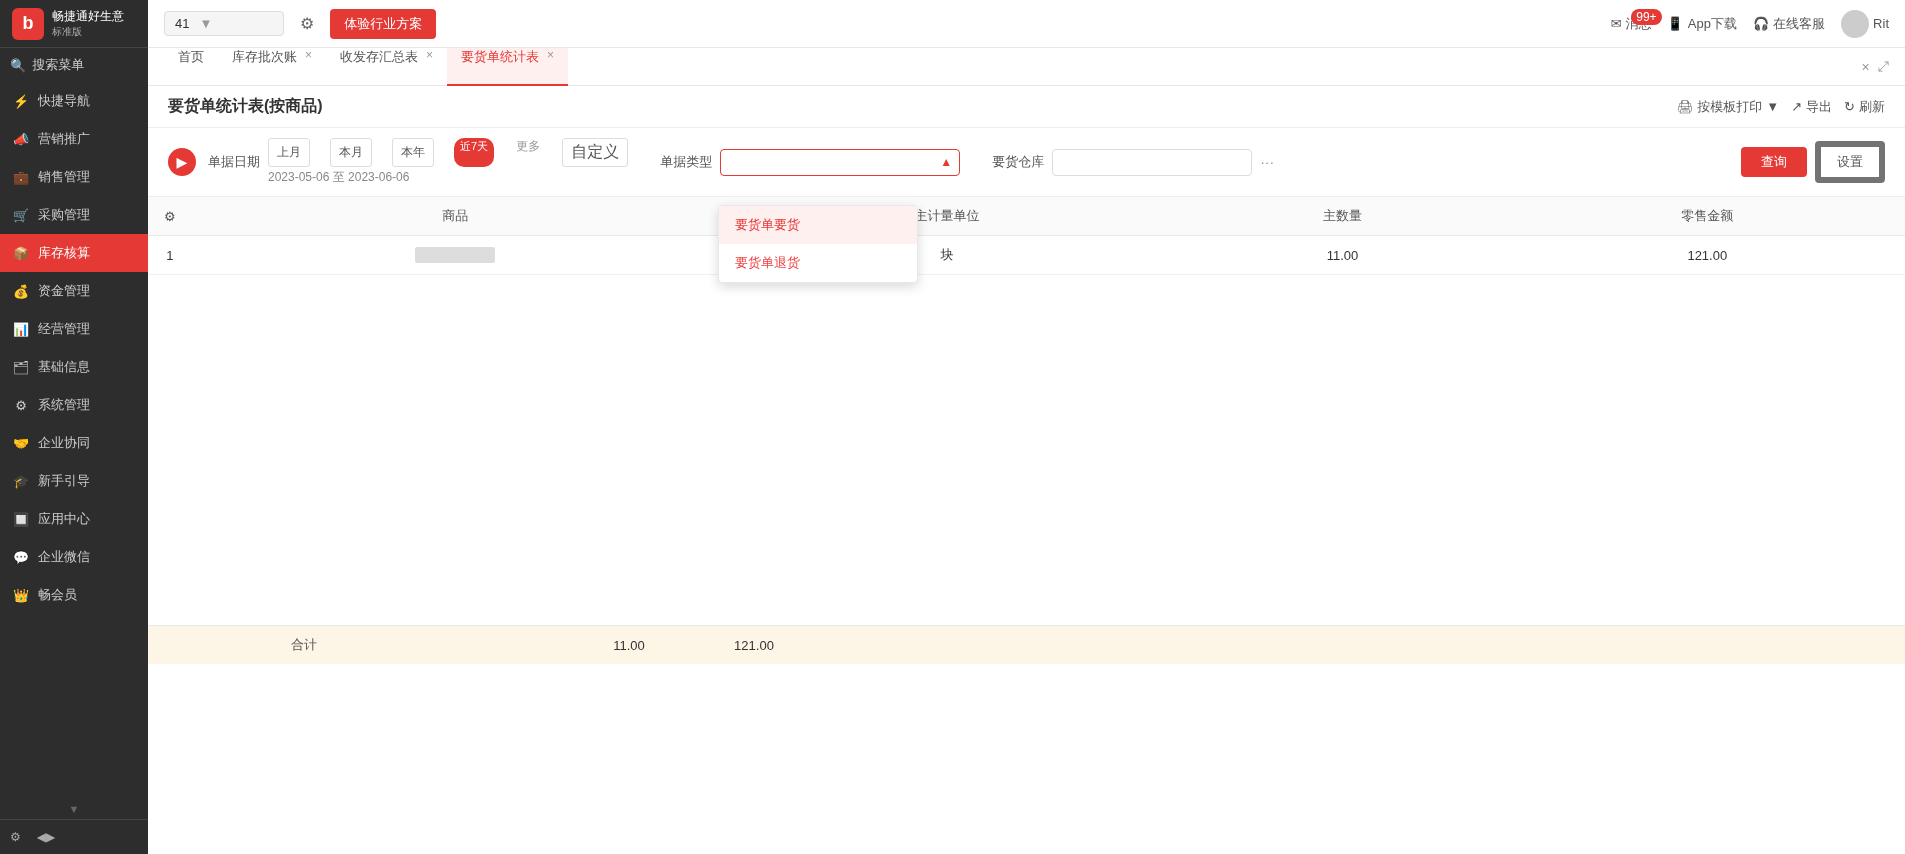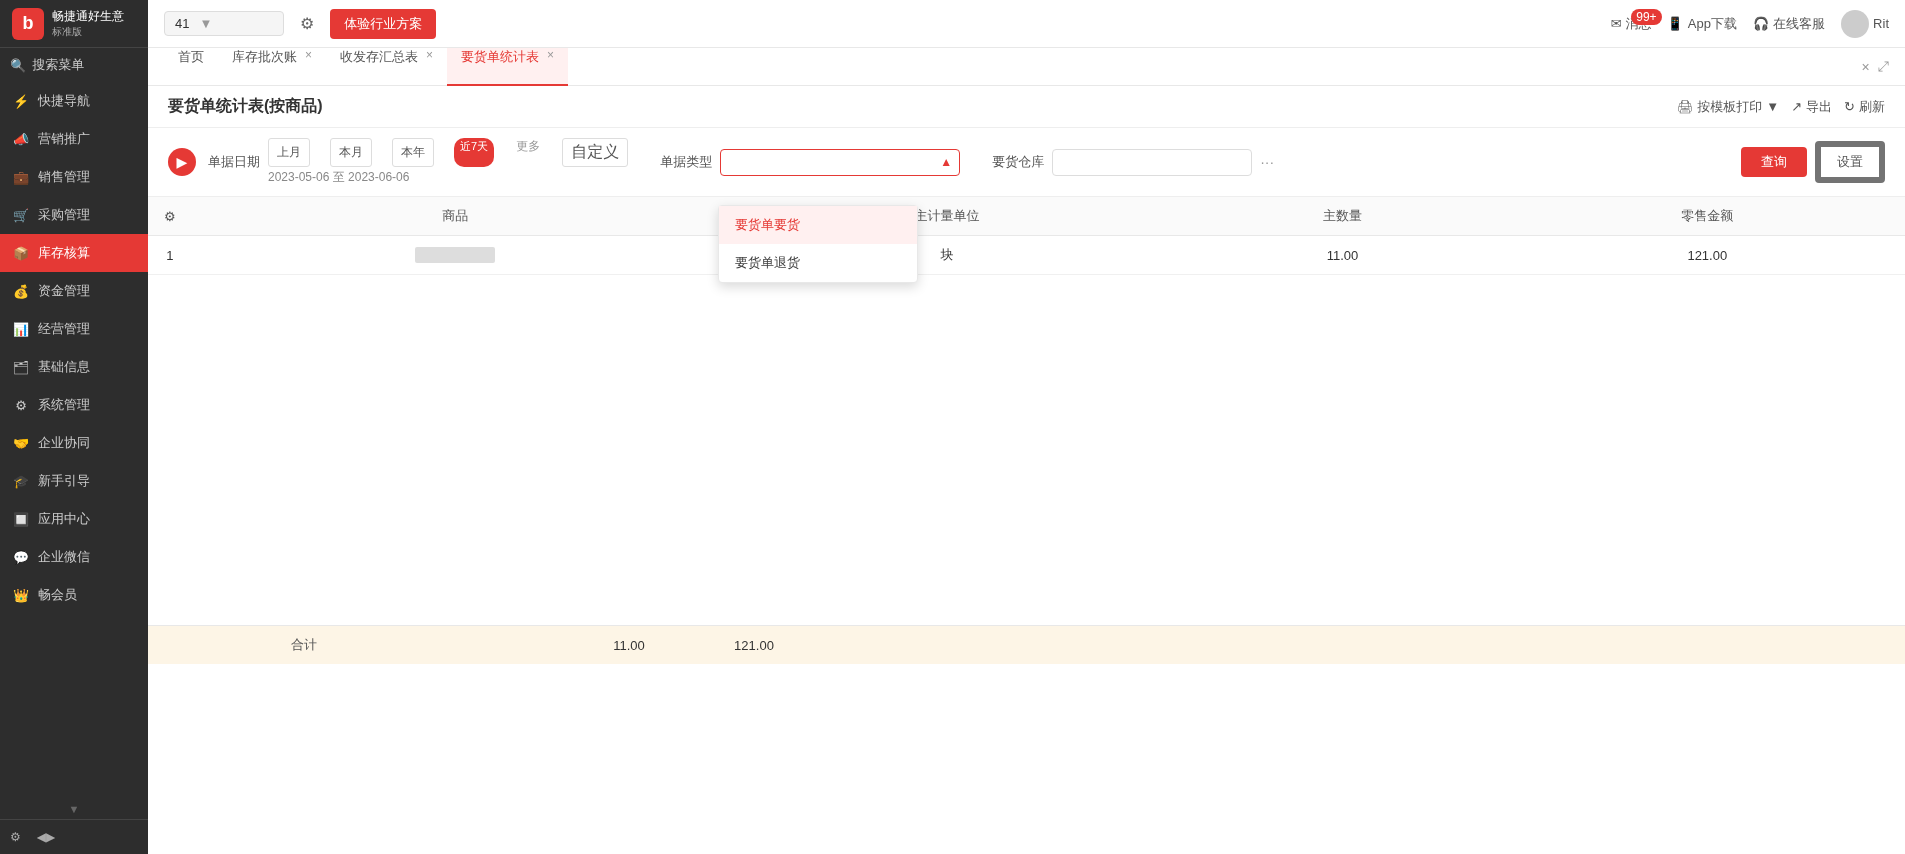--- a/index.html
+++ b/index.html
@@ -383,21 +383,21 @@
       border: 1px solid #e8e8e8;
       border-radius: 4px;
       box-shadow: 0 4px 12px rgba(0,0,0,0.15);
       z-index: 200;
       min-width: 200px;
     }
     .dropdown-item {
       padding: 10px 16px;
       cursor: pointer;
       font-size: 13px;
-      color: #404040;
+      color: #ef4444;
     }
     .dropdown-item.selected { background: #fff0f0; color: #e53935; }
 
     
     .table-area {
       padding: 0 0;
     }
     .data-table {
       width: 100%;
       border-collapse: collapse;

